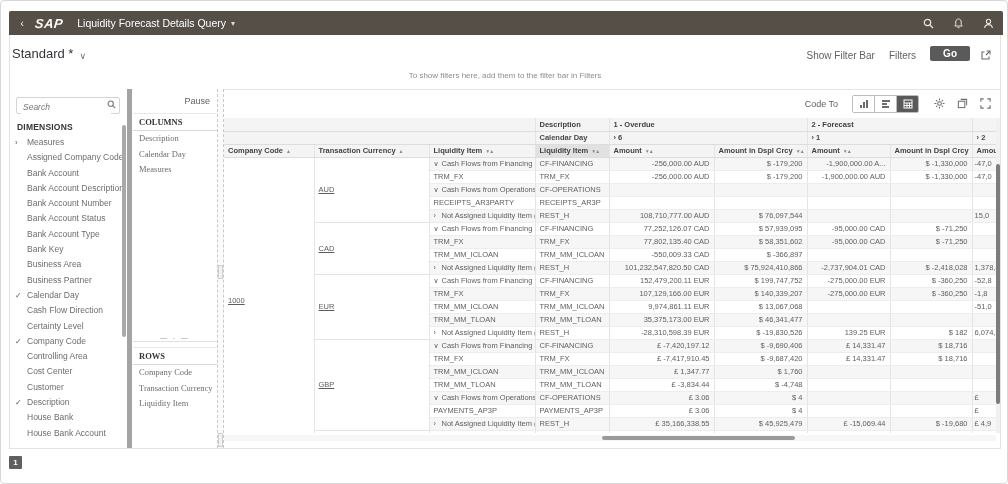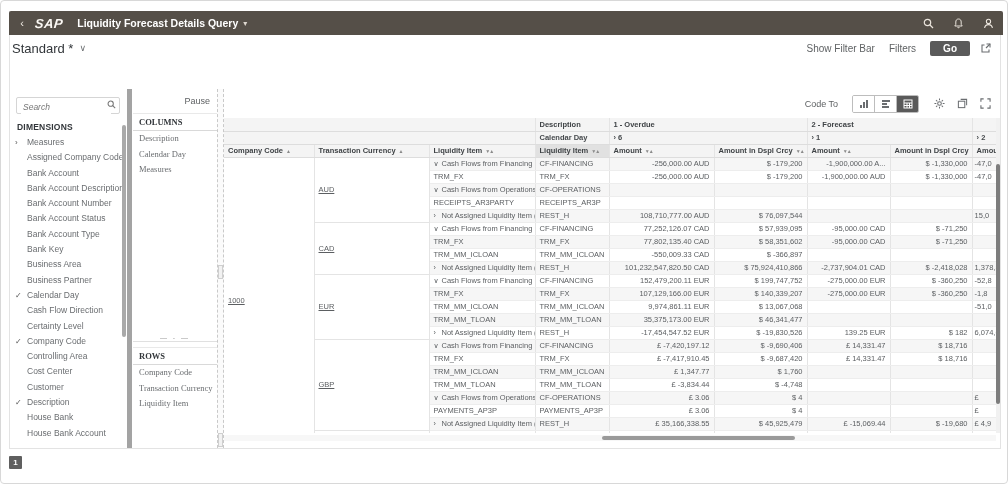--- a/index.html
+++ b/index.html
@@ -2,26 +2,26 @@
 <html><head>
 <meta charset="utf-8">
 <style>
   html,body{margin:0;padding:0;background:#fff;font-family:"Liberation Sans",sans-serif;}
   .screen{position:relative;width:1008px;height:484px;background:#fff;border:1px solid #d8d8d8;border-radius:4px;box-sizing:border-box;overflow:hidden;}
   .frame{position:absolute;left:8px;top:10px;width:992px;height:438px;background:#fff;box-sizing:border-box;border:1px solid #e3e3e3;border-top:none;}
   
   .shell{position:absolute;left:-1px;top:0;width:994px;height:24px;background:#554f48;color:#fff;display:flex;align-items:center;border-radius:2px 2px 0 0;}
   .shell .back{width:26px;text-align:center;font-size:11px;color:#efeae3;cursor:pointer;}
   .shell .logo{font-weight:bold;font-style:italic;font-size:13px;letter-spacing:.5px;color:#fbf8f4;margin-right:14px;transform:skewX(-6deg);}
-  .shell .title{font-size:10.5px;font-weight:bold;color:#fff;}
+  .shell .title{font-size:10.5px;font-weight:normal;color:#fff;}
   .shell .caret{font-size:8px;margin-left:5px;color:#ded8d0;}
   .shell .spacer{flex:1;}
   .shell .sicon{width:30px;display:flex;justify-content:center;color:#eae4dc;}
   
-  .variantbar{position:absolute;left:0;top:24px;width:990px;height:26px;background:#fff;display:flex;align-items:center;}
+  .variantbar{position:absolute;left:0;top:24px;width:990px;height:26px;background:#fff;display:flex;align-items:flex-end;}
   .variantbar .vtitle{font-size:13px;color:#32363a;margin-left:2px;}
   .variantbar .vcaret{font-size:9px;color:#6a6d70;margin-left:6px;}
   .variantbar .spacer{flex:1;}
   .variantbar .link{font-size:10px;color:#5f6264;margin-right:14px;cursor:pointer;}
   .gobtn{font-size:10px;color:#fff;background:#5a5a5a;border-radius:2px;padding:2px 13px;margin-right:10px;cursor:pointer;font-weight:bold;}
   .sharebtn{margin-right:8px;color:#6a6d70;display:flex;cursor:pointer;}
   
   .hintrow{position:absolute;left:0;top:50px;width:990px;height:28px;border-bottom:1px solid #e5e5e5;display:flex;align-items:center;justify-content:center;}
   .hintrow span{font-size:8px;color:#8d8d8d;}
   
@@ -123,20 +123,23 @@
       <span class="gobtn">Go</span>
       <span class="sharebtn">
         <svg width="12" height="12" viewBox="0 0 12 12">
             <path d="M4.5 3 L2 3 L2 10 L9 10 L9 7.5" fill="none" stroke="currentColor" stroke-width="1.1"></path>
             <path d="M6.5 2 L10 2 L10 5.5" fill="none" stroke="currentColor" stroke-width="1.1"></path>
             <line x1="10" y1="2" x2="6" y2="6" stroke="currentColor" stroke-width="1.1"></line>
           </svg>
       </span>
     </div>
 
+    <div class="hintrow">
+      <span>To show filters here, add them to the filter bar in Filters</span>
+    </div>
 
     <div class="content">
 
       <div class="dims">
         <div class="searchbox">
           <input type="text" placeholder="Search" style="">
           <span class="mag">
             <svg width="9" height="9" viewBox="0 0 11 11">
                 <circle cx="4.5" cy="4.5" r="3.2" fill="none" stroke="currentColor" stroke-width="1.3"></circle>
                 <line x1="7" y1="7" x2="10" y2="10" stroke="currentColor" stroke-width="1.3"></line>
@@ -411,21 +414,21 @@
                   <td>TRM_MM_TLOAN</td>
                   <td class="num">35,375,173.00 EUR</td>
                   <td class="num">$ 46,341,477</td>
                   <td class="num"></td>
                   <td class="num"></td>
                   <td class="rest"></td>
                 </tr>
                 <tr>
                   <td><span class="arrow">›</span>Not Assigned Liquidity Item (s)</td>
                   <td>REST_H</td>
-                  <td class="num">-17,454,547.52 EUR</td>
+                  <td class="num">-28,310,598.39 EUR</td>
                   <td class="num">$ -19,830,526</td>
                   <td class="num">139.25 EUR</td>
                   <td class="num">$ 182</td>
                   <td class="rest">6,074,6</td>
                 </tr>
                 <tr class="zebra grp-first">
                   <td rowspan="7" class="gcell">GBP</td>
                   <td><span class="arrow">∨</span>Cash Flows from Financing</td>
                   <td>CF-FINANCING</td>
                   <td class="num">£ -7,420,197.12</td>

